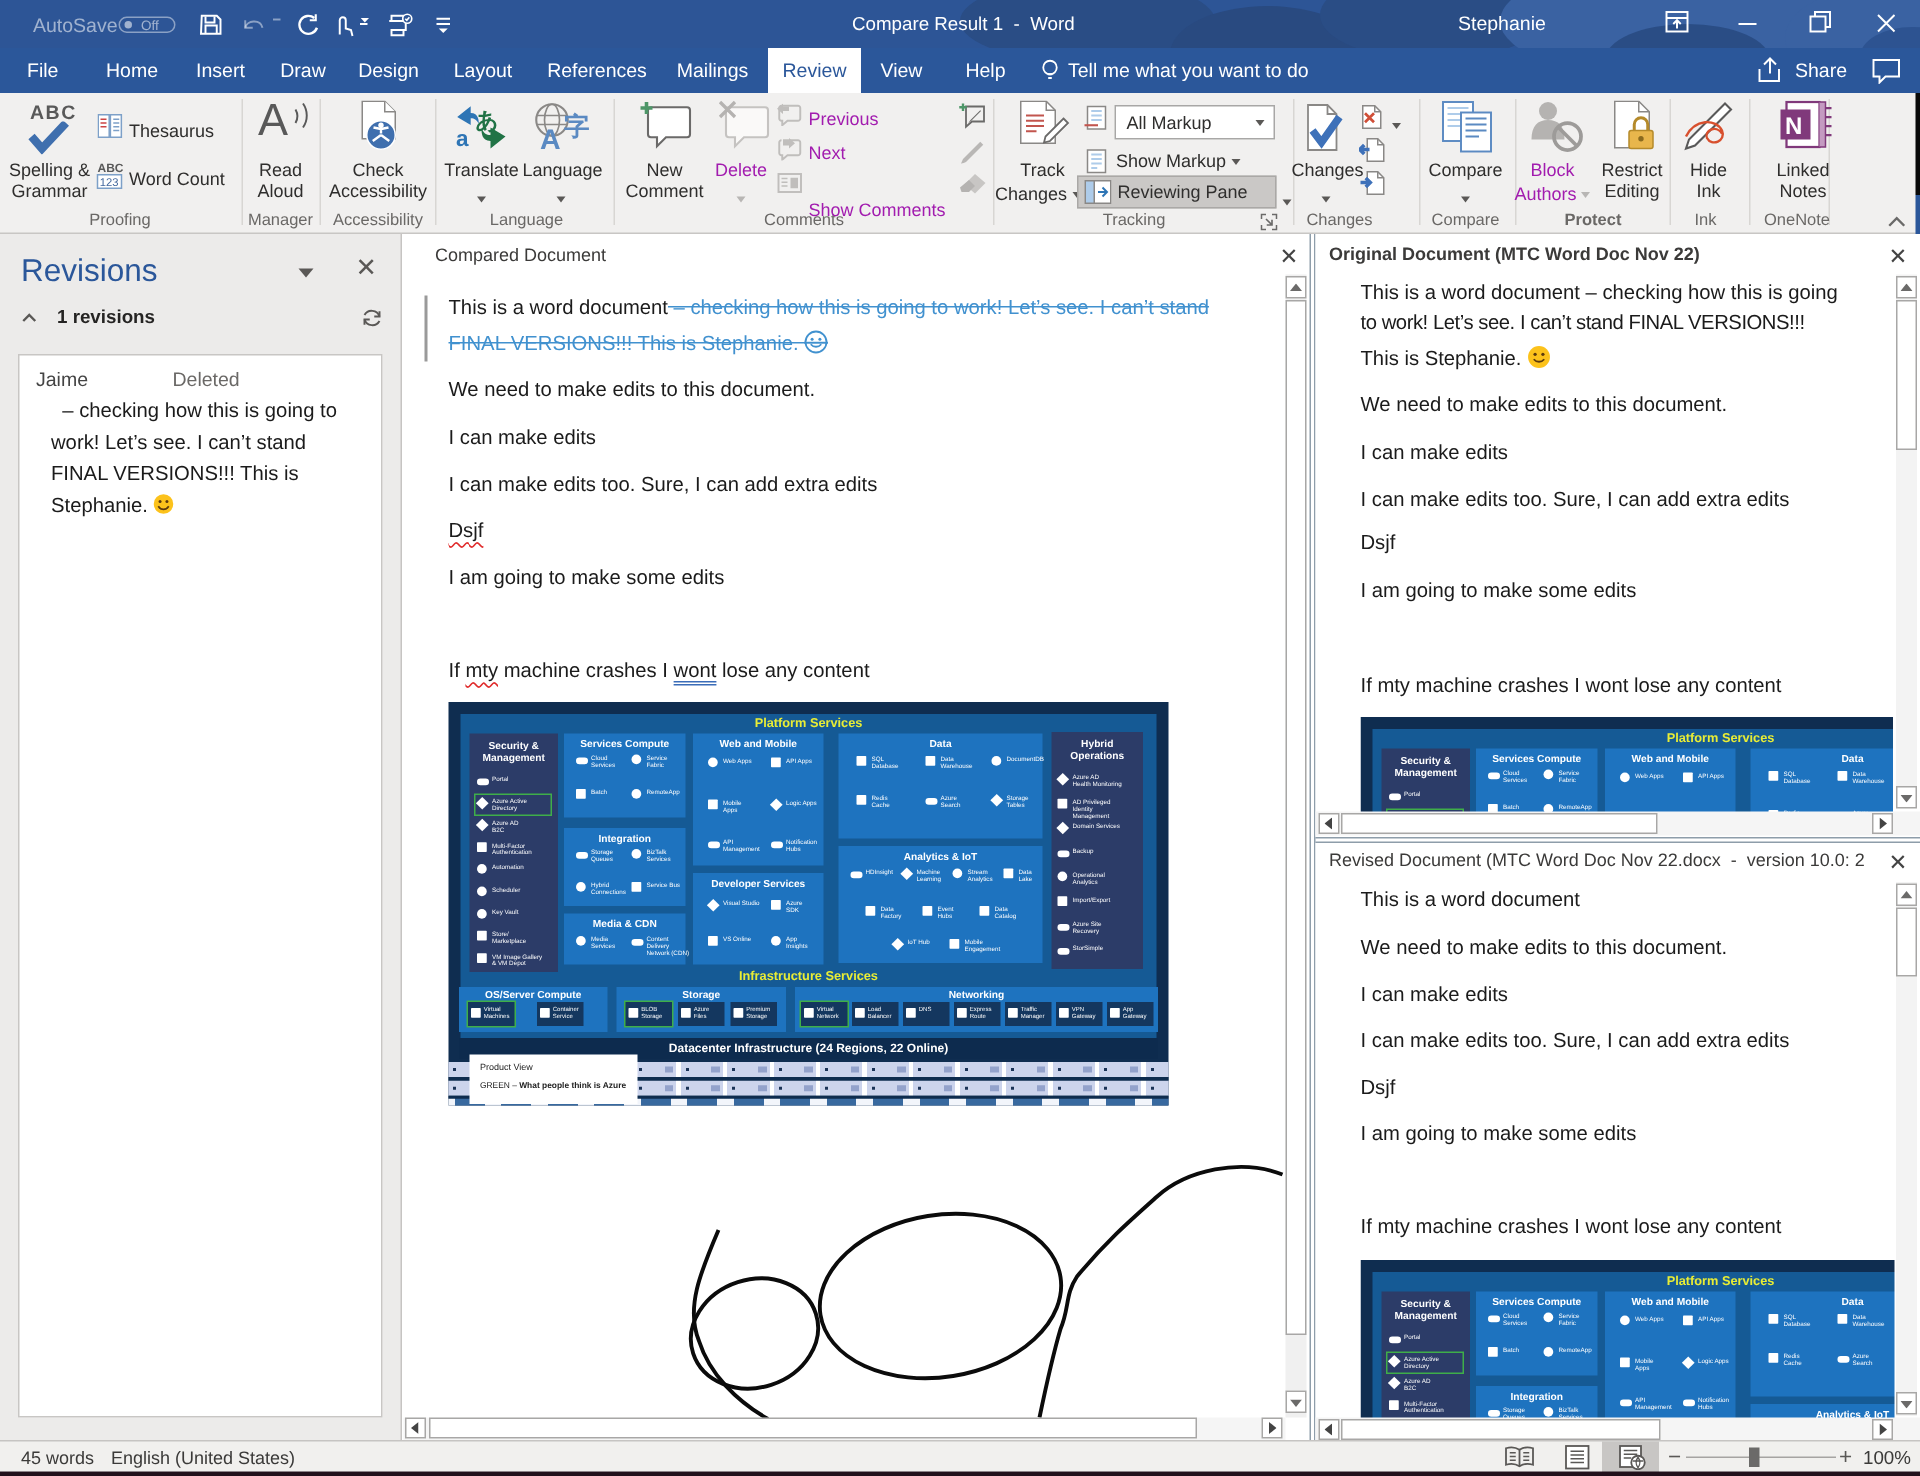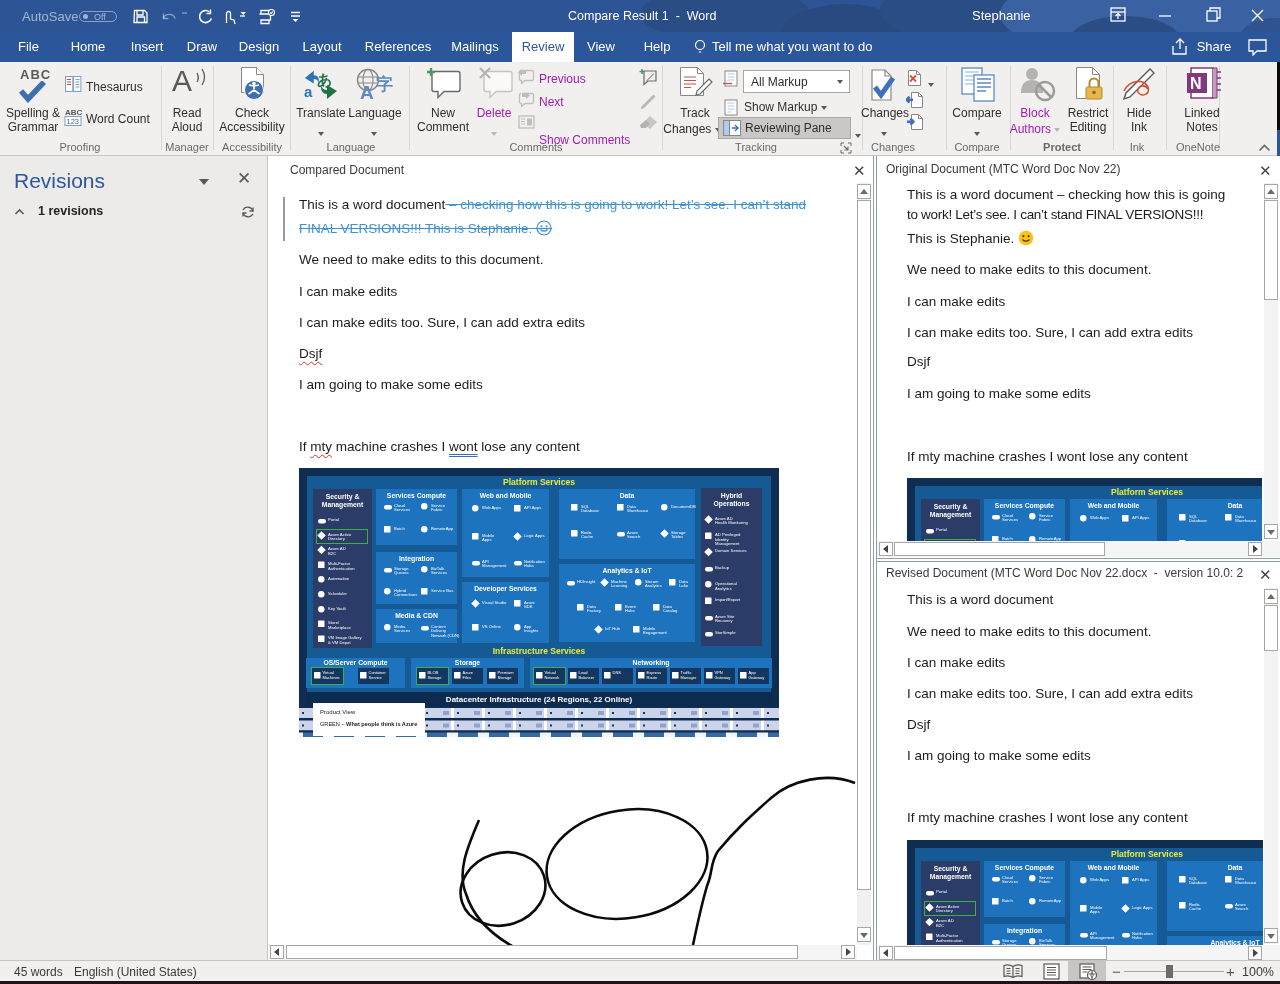--- a/index.html
+++ b/index.html
@@ -389,20 +389,30 @@
       </svg>
     <div class="a" style="left:237px;top:12px;font-size:17px;color:#5a5856;">✕</div>
     <svg class="a" style="left:14px;top:52px" width="11" height="8" viewBox="0 0 11 8" fill="none" stroke="#5a5856" stroke-width="1.6">
         <path d="M1.5 6 L5.5 2 L9.5 6"></path>
       </svg>
     <div class="a" style="left:38px;top:48px;font-size:12.5px;font-weight:bold;color:#252423;">1 revisions</div>
     <svg class="a" style="left:241px;top:49px" width="14" height="14" viewBox="0 0 14 14" fill="none" stroke="#5a5856" stroke-width="1.3">
       <path d="M2 5 a5.5 5.5 0 0 1 10 1 M12 9 a5.5 5.5 0 0 1 -10 -1"></path>
       <path d="M12 2.5 v3.5 h-3.5 M2 11.5 v-3.5 h3.5"></path>
     </svg>
+    <div class="a" style="left:12px;top:80px;width:243px;height:709px;background:#fff;border:1px solid #c8c6c4;">
+      <div class="a" style="left:11px;top:8px;font-size:13px;color:#444;">Jaime</div>
+      <div class="a" style="left:102px;top:8px;font-size:13px;color:#6a6866;">Deleted</div>
+      <div class="a" style="left:21px;top:26px;width:200px;font-size:13.5px;line-height:21px;color:#1b1b1b;">&nbsp;&nbsp;– checking how this is going to work! Let’s see. I can’t stand FINAL VERSIONS!!! This is Stephanie. <svg width="14" height="14" viewBox="0 0 14 14" style="vertical-align:-2px">
+            <circle cx="7" cy="7" r="6.5" fill="#fcc21b"></circle>
+            <circle cx="4.7" cy="5.4" r="1" fill="#5c3a0d"></circle>
+            <circle cx="9.3" cy="5.4" r="1" fill="#5c3a0d"></circle>
+            <path d="M3.5 8.5 a4 4 0 0 0 7 0" fill="none" stroke="#5c3a0d" stroke-width="1.1"></path>
+          </svg></div>
+    </div>
   </div>
 
   <div class="a" id="cmp" style="left:269px;top:0;width:604px;height:804px;background:#fff;">
     <div class="phead" style="left:21px;top:7px;">Compared Document</div>
     <div class="pclose" style="left:584px;top:6px;">✕</div>
 
     <div class="a" style="left:14px;top:41px;width:2px;height:44px;background:#9a9a9a;"></div>
 
     <div class="sb-track" style="left:588px;top:27px;width:14px;height:762px;"></div>
     <div class="sb-box" style="left:588px;top:28px;width:14px;height:15px;"></div>
@@ -763,21 +773,21 @@
       <ellipse cx="358" cy="108" rx="81" ry="54" transform="rotate(-9 358 108)"></ellipse>
       <ellipse cx="234" cy="133" rx="43" ry="36" transform="rotate(-18 234 133)"></ellipse>
       <path d="M210,64 C198,92 188,116 197,138 C204,160 222,178 243,190"></path>
     </svg>
   </div>
 
   <div class="vsep" style="left:873px;top:0px;height:804px;"></div>
   <div class="vsep" style="left:876px;top:0px;height:804px;"></div>
 
   <div class="a" id="orig" style="left:877px;top:0;width:403px;height:402px;background:#fff;">
-    <div class="phead" style="left:9px;top:6px;">Original Document (MTC Word Doc Nov 22)</div>
+    <div class="phead" style="left:9px;top:6px;font-weight:bold;">Original Document (MTC Word Doc Nov 22)</div>
     <div class="pclose" style="left:382px;top:6px;">✕</div>
 
     <div class="sb-track" style="left:387px;top:27px;width:14px;height:356px;background:#f3f3f3;"></div>
     <div class="sb-box" style="left:387px;top:28px;width:14px;height:15px;"></div>
     <svg class="sb-tri" style="left:390px;top:33px" width="8" height="5" viewBox="0 0 8 5">
         <polygon points="4,0 8,5 0,5" fill="#6b6a69"></polygon>
       </svg>
     <div class="sb-thumb" style="left:387px;top:44px;width:14px;height:100px;"></div>
     <div class="sb-box" style="left:387px;top:368px;width:14px;height:15px;"></div>
     <svg class="sb-tri" style="left:390px;top:374px" width="8" height="5" viewBox="0 0 8 5">

